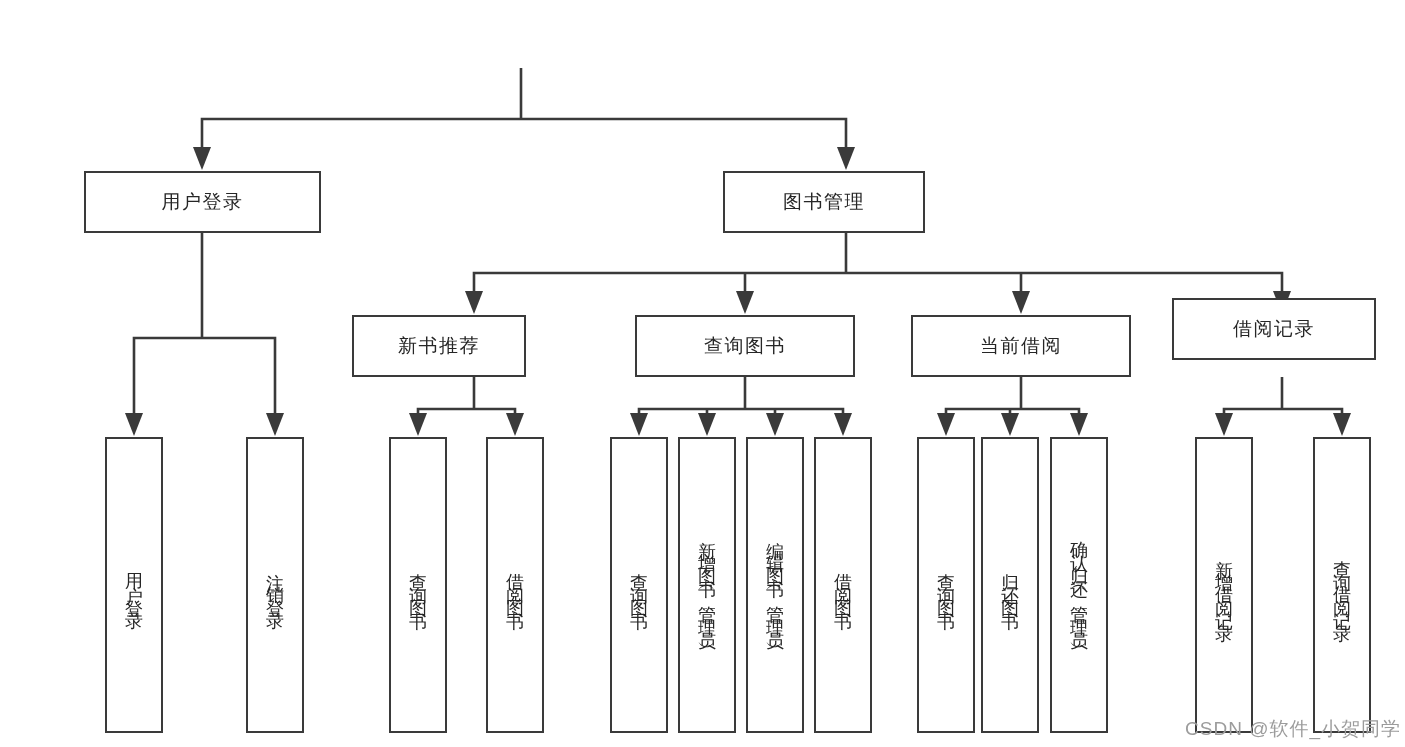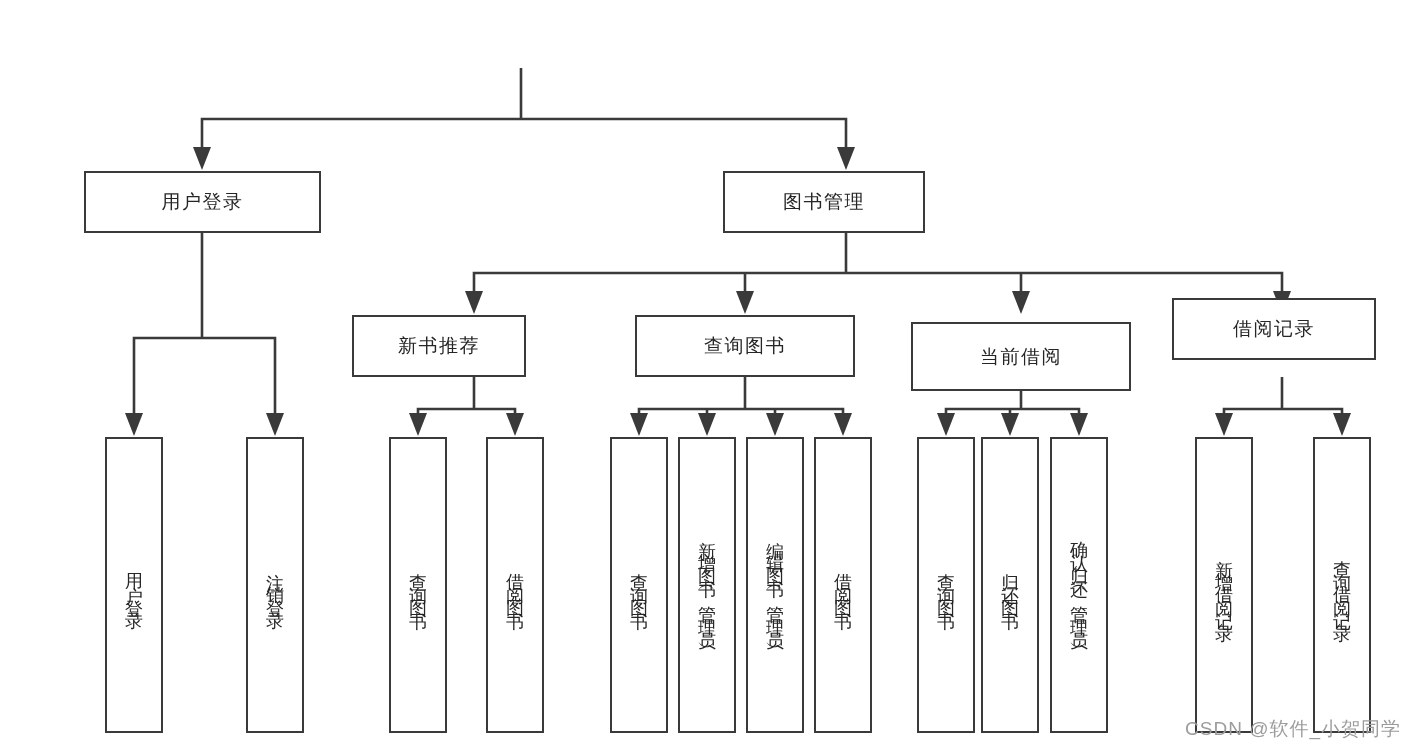--- a/index.html
+++ b/index.html
@@ -93,21 +93,21 @@
       <polygon points="1333,413 1351,413 1342,436"></polygon>
     </g>
   </svg>
 
 
   <div class="box hbox" style="left:84px; top:171px; width:237px; height:62px;">用户登录</div>
   <div class="box hbox" style="left:723px; top:171px; width:202px; height:62px;">图书管理</div>
 
   <div class="box hbox" style="left:352px; top:315px; width:174px; height:62px;">新书推荐</div>
   <div class="box hbox" style="left:635px; top:315px; width:220px; height:62px;">查询图书</div>
-  <div class="box hbox" style="left:911px; top:322px; width:220px; height:69px;">当前借阅</div>
+  <div class="box hbox" style="left:911px; top:315px; width:220px; height:62px;">当前借阅</div>
   <div class="box hbox" style="left:1172px; top:298px; width:204px; height:62px;">借阅记录</div>
 
   <div class="box vbox" style="left:105px; top:437px; width:58px; height:296px;">
     <span class="vtext">用户登录</span>
   </div>
   <div class="box vbox" style="left:246px; top:437px; width:58px; height:296px;">
     <span class="vtext">注销登录</span>
   </div>
 
   <div class="box vbox" style="left:389px; top:437px; width:58px; height:296px;">

